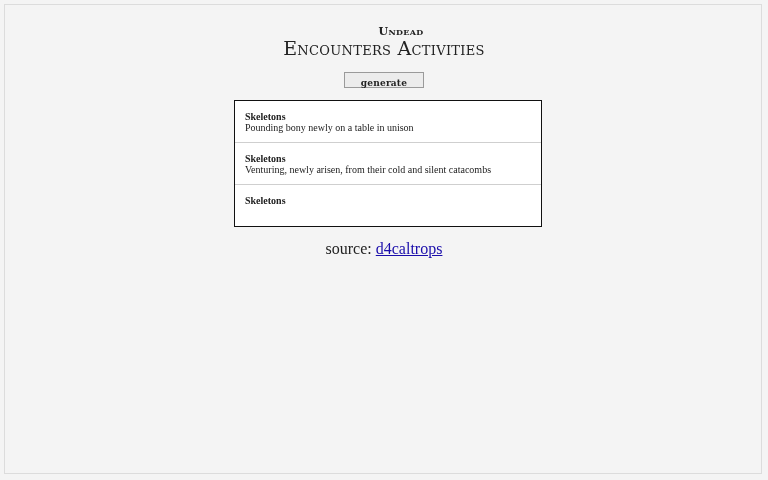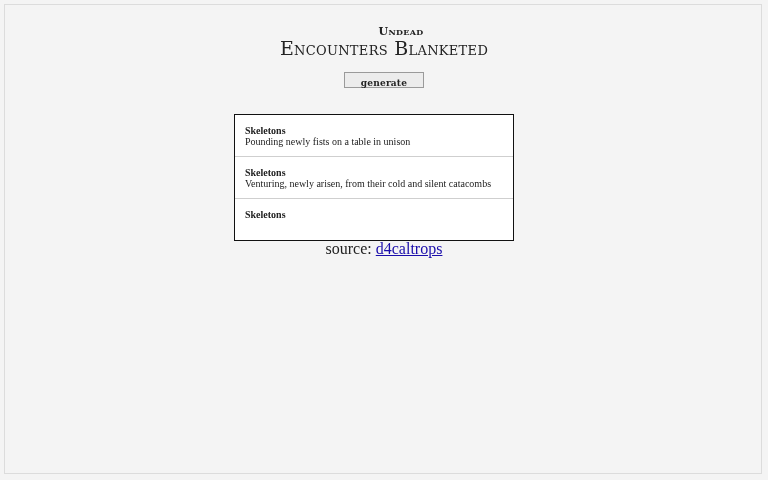--- a/index.html
+++ b/index.html
@@ -61,22 +61,22 @@
       color: #222;
       text-align: center;
       line-height: 20px;
       padding: 0;
       cursor: pointer;
       letter-spacing: 0.2px;
     }
     .results {
       position: absolute;
       left: 234px;
-      top: 114px;
-      width: 280px;
+      top: 100px;
+      width: 308px;
       height: 127px;
       box-sizing: border-box;
       border: 1px solid #111;
       background: #fff;
     }
     .result-item {
       height: 42px;
       box-sizing: border-box;
       border-bottom: 1px solid #cfcfcf;
       padding: 10px 0 0 10px;
@@ -109,28 +109,28 @@
       color: #1a0dab;
       text-decoration: underline;
     }
   </style>
 </head>
 <body>
 
 <div class="frame"></div>
 
 <div class="subtitle">Undead</div>
-<div class="title">Encounters Blanketed</div>
+<div class="title">Encounters Activities</div>
 
 <button class="generate-btn">generate</button>
 
 <div class="results">
   <div class="result-item">
     <span class="result-name">Skeletons</span>
-    <span class="result-desc">Pounding newly fists on a table in unison</span>
+    <span class="result-desc">Pounding bony newly on a table in unison</span>
   </div>
   <div class="result-item">
     <span class="result-name">Skeletons</span>
     <span class="result-desc">Venturing, newly arisen, from their cold and silent catacombs</span>
   </div>
   <div class="result-item">
     <span class="result-name">Skeletons</span>
   </div>
 </div>
 

